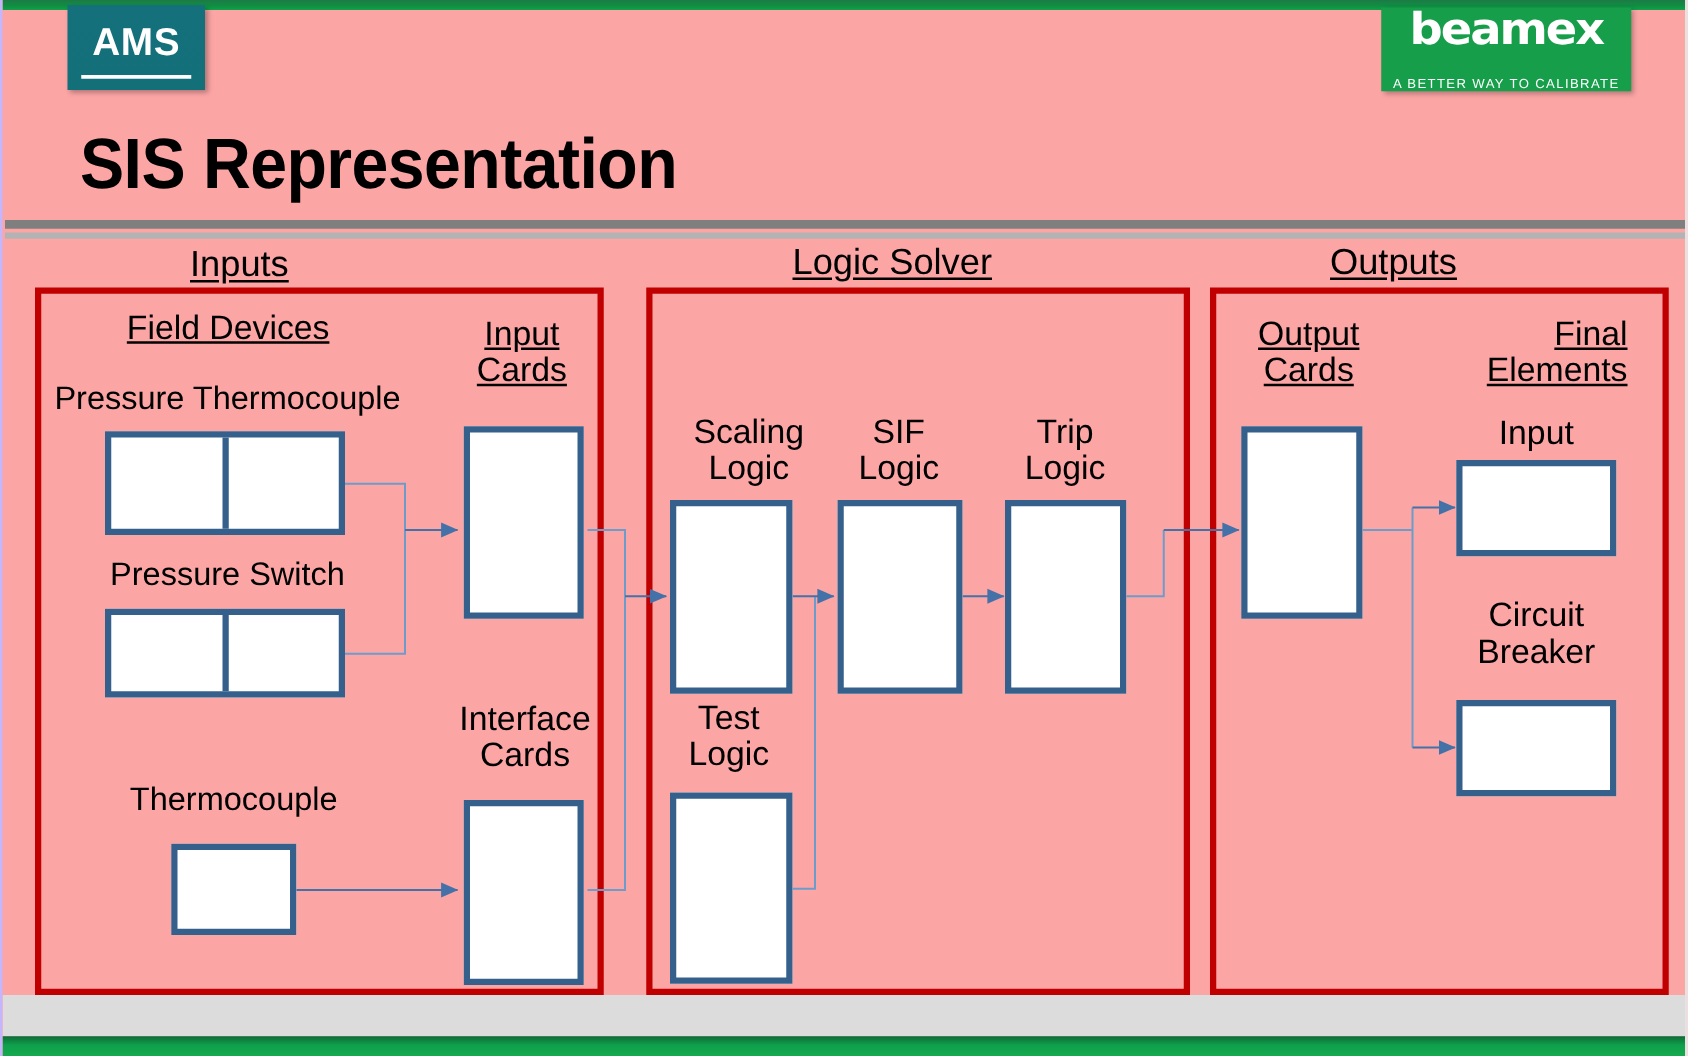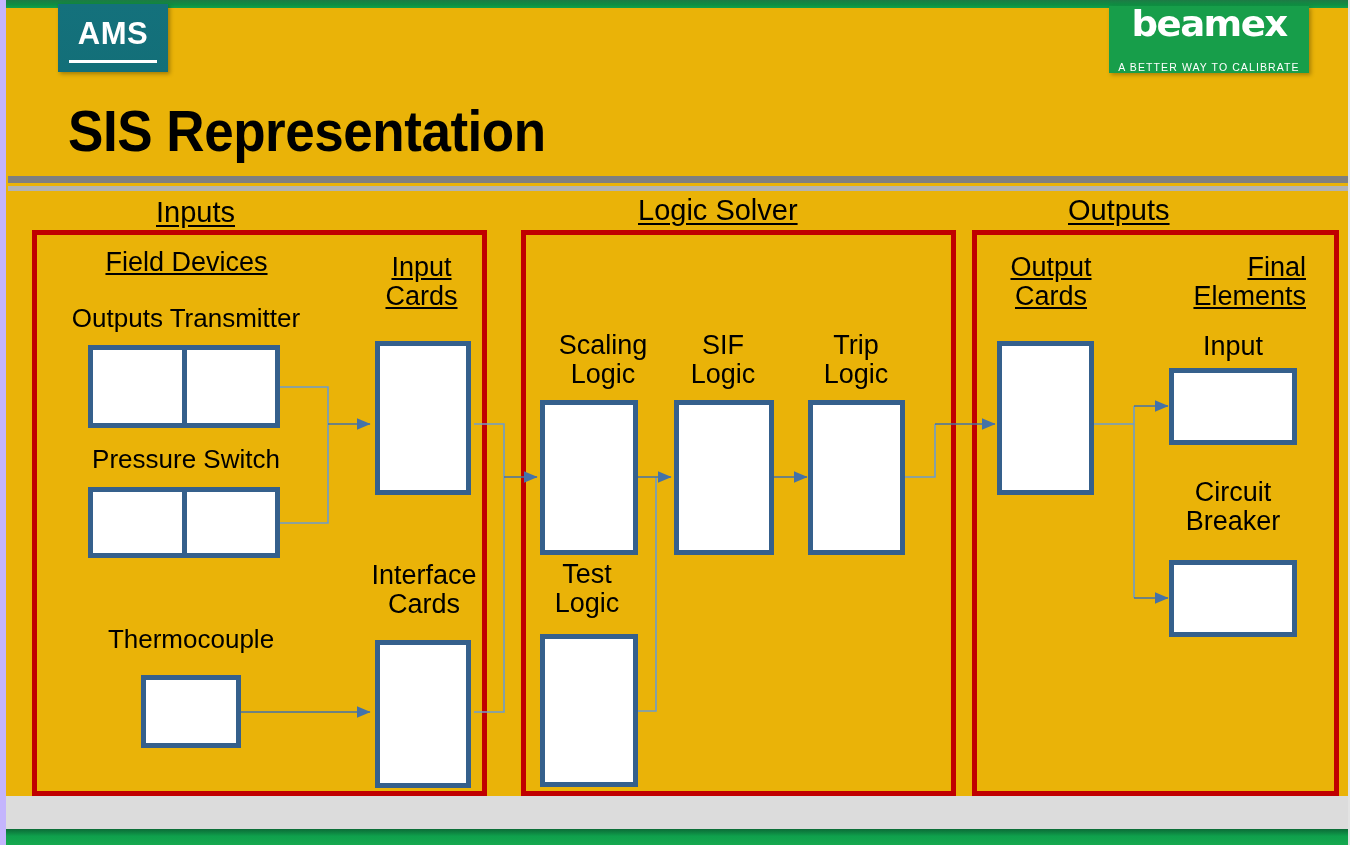--- a/index.html
+++ b/index.html
@@ -7,24 +7,24 @@
     padding: 0;
     background: #ffffff;
   }
   body {
     font-family: "Liberation Sans", sans-serif;
   }
   #slide {
     position: relative;
     width: 1350px;
     height: 845px;
-    background: #eab308;
+    background: #fca5a5;
     overflow: hidden;
     box-sizing: border-box;
-    border-left: 6px solid #c4b5fd;
+    border-left: 2px solid #c4b5fd;
     border-right: 2px solid #e3e3e3;
   }
 
   
   .top-green-bar {
     position: absolute;
     left: 0; top: 0;
     width: 1350px; height: 8px;
     background: linear-gradient(to bottom, #1d7a45 0%, #0f8f42 60%, #12a04a 100%);
   }
@@ -249,21 +249,21 @@
       <path d="M1128,406 L1128,598"></path>
 
       <path d="M1128,406 L1162,406" stroke="#4472A8" marker-end="url(#ah)"></path>
 
       <path d="M1128,598 L1162,598" stroke="#4472A8" marker-end="url(#ah)"></path>
     </g>
   </svg>
 
   <div class="lbl u" style="left:68px; top:248px; width:225px; font-size:27px;">Field Devices</div>
 
-  <div class="lbl" style="left:25px; top:305px; width:310px; font-size:26px;">Outputs Transmitter</div>
+  <div class="lbl" style="left:25px; top:305px; width:310px; font-size:26px;">Pressure Thermocouple</div>
 
   <div class="lbl" style="left:25px; top:446px; width:310px; font-size:26px;">Pressure Switch</div>
 
   <div class="lbl" style="left:35px; top:626px; width:300px; font-size:26px;">Thermocouple</div>
 
   <div class="lbl u" style="left:358px; top:253px; width:115px; font-size:27px;">Input
 Cards</div>
 
   <div class="lbl" style="left:338px; top:561px; width:160px; font-size:27px;">Interface
 Cards</div>

